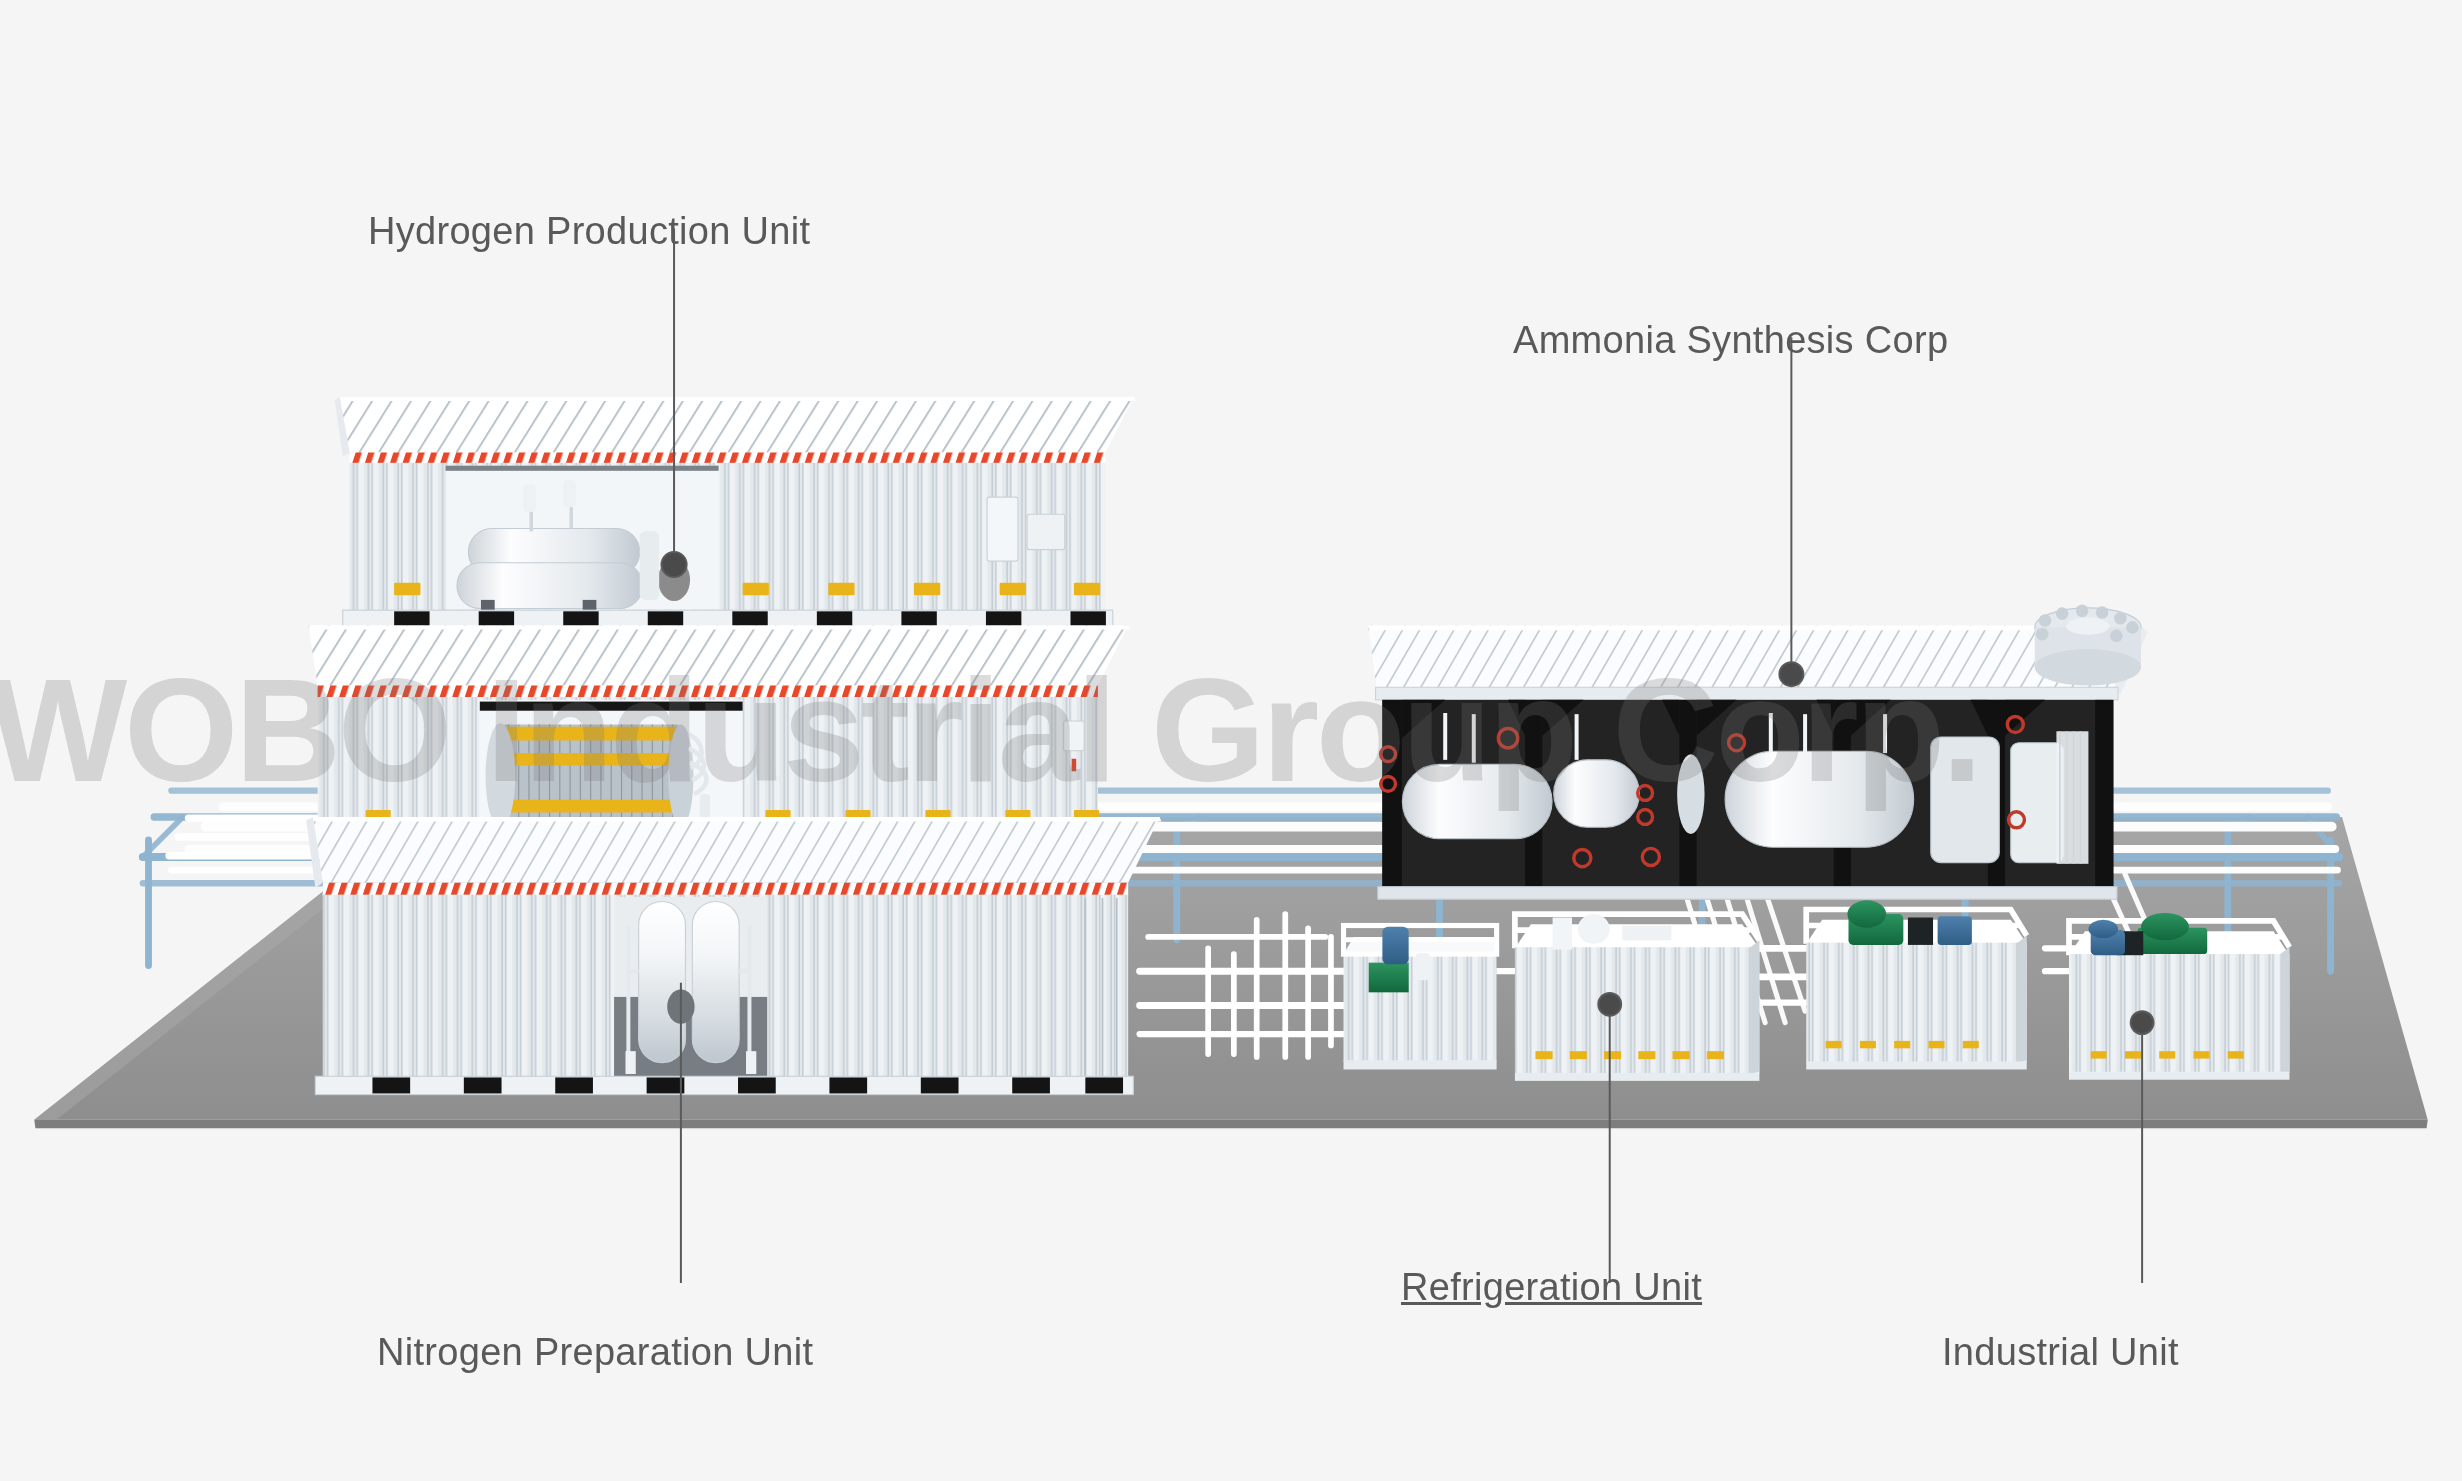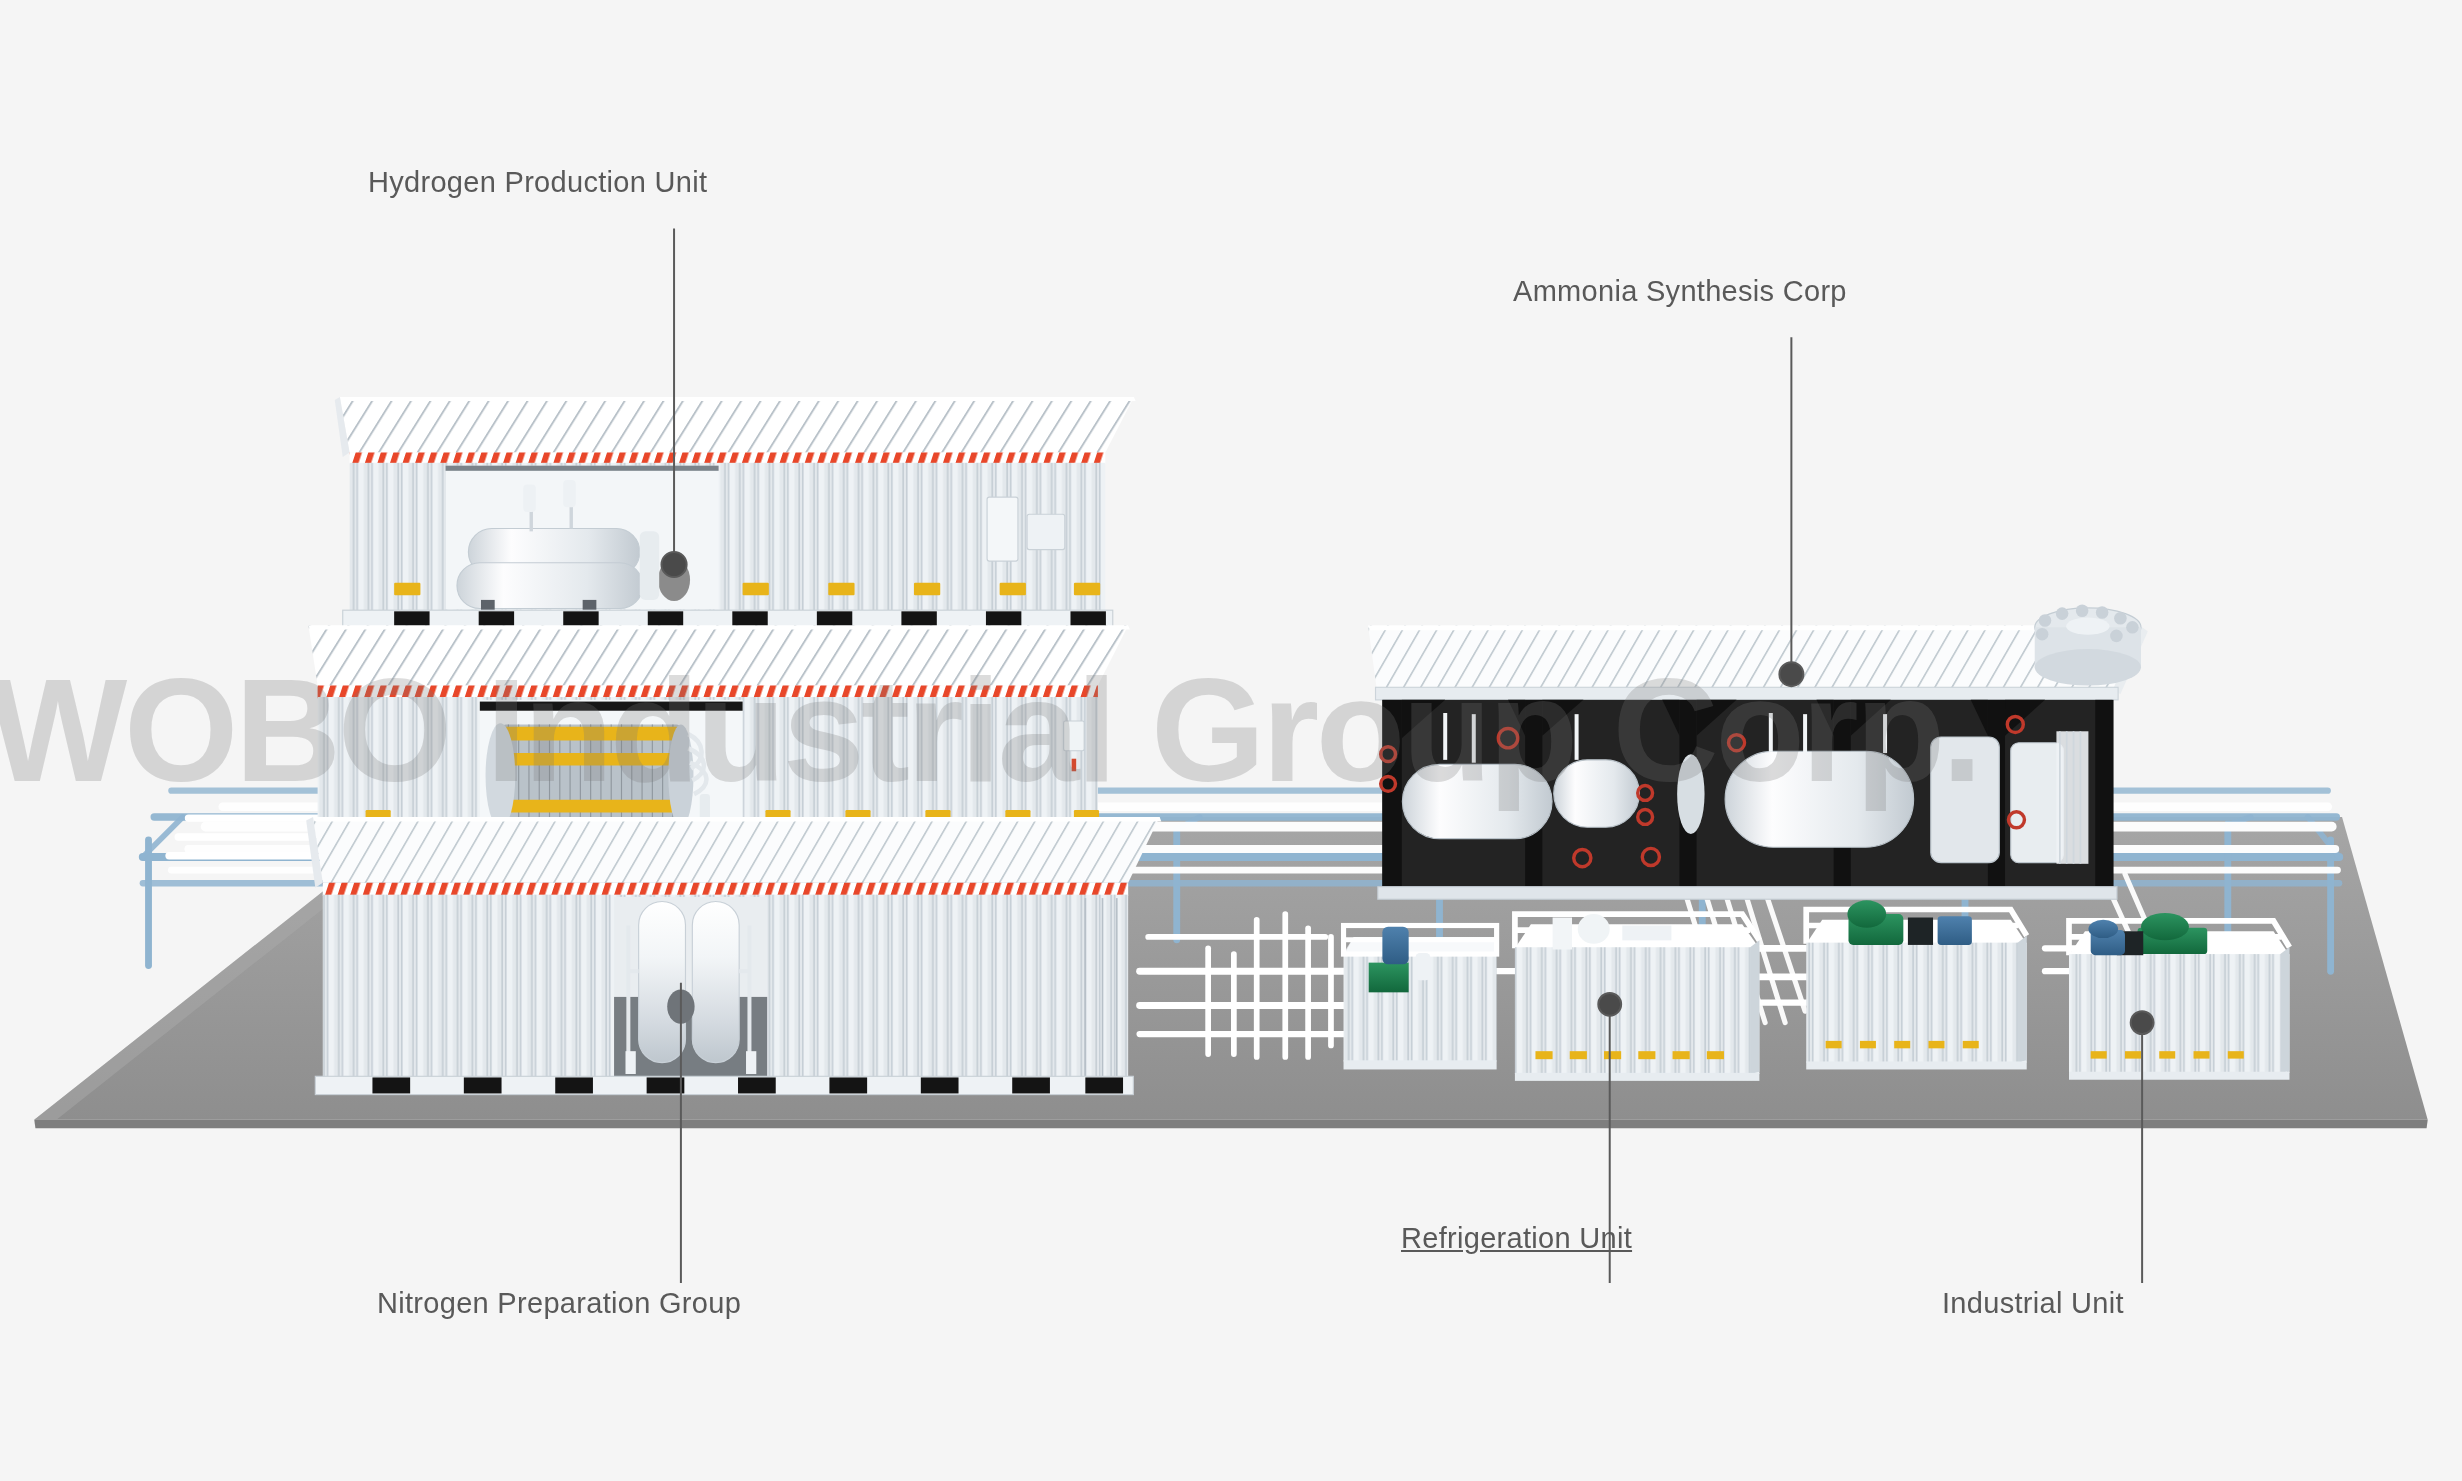--- a/index.html
+++ b/index.html
@@ -6,21 +6,21 @@
   body{font-family:"Liberation Sans",sans-serif;}
   #stage{
     position:relative;width:2462px;height:1482px;
     background:#f5f5f5;overflow:hidden;
   }
   svg#scene{position:absolute;left:0;top:0;width:2462px;height:1482px;display:block;}
   .lbl{
     position:absolute;color:#595959;font-family:"Liberation Sans",sans-serif;
     font-weight:400;white-space:nowrap;letter-spacing:0.3px;
   }
-  .lbl.big{font-size:29px;}
+  .lbl.big{font-size:38px;margin-top:44px;}
   .wm{
     position:absolute;left:-11.4px;top:646px;width:2491px;
     font-size:147px;font-weight:700;color:rgba(120,120,120,0.26);
     letter-spacing:-3.4px;white-space:nowrap;
     font-family:"Liberation Sans",sans-serif;pointer-events:none;
   }
 </style>
 </head>
 <body>
 
@@ -511,20 +511,20 @@
       <circle cx="3750" cy="1790" r="20"></circle>
     </g>
   </svg>
 
   <div class="wm">WOBO Industrial Group Corp.</div>
 
   <div class="lbl big" style="left:368px;top:166px;">Hydrogen Production Unit</div>
 
   <div class="lbl big" style="left:1513px;top:275px;">Ammonia Synthesis Corp</div>
 
-  <div class="lbl big" style="left:377px;top:1287px;">Nitrogen Preparation Group</div>
+  <div class="lbl big" style="left:377px;top:1287px;">Nitrogen Preparation Unit</div>
 
   <div class="lbl big" style="left:1401px;top:1222px;text-decoration:underline;">Refrigeration Unit</div>
 
   <div class="lbl big" style="left:1942px;top:1287px;">Industrial Unit</div>
 
 </div>
 
 
 </body></html>

